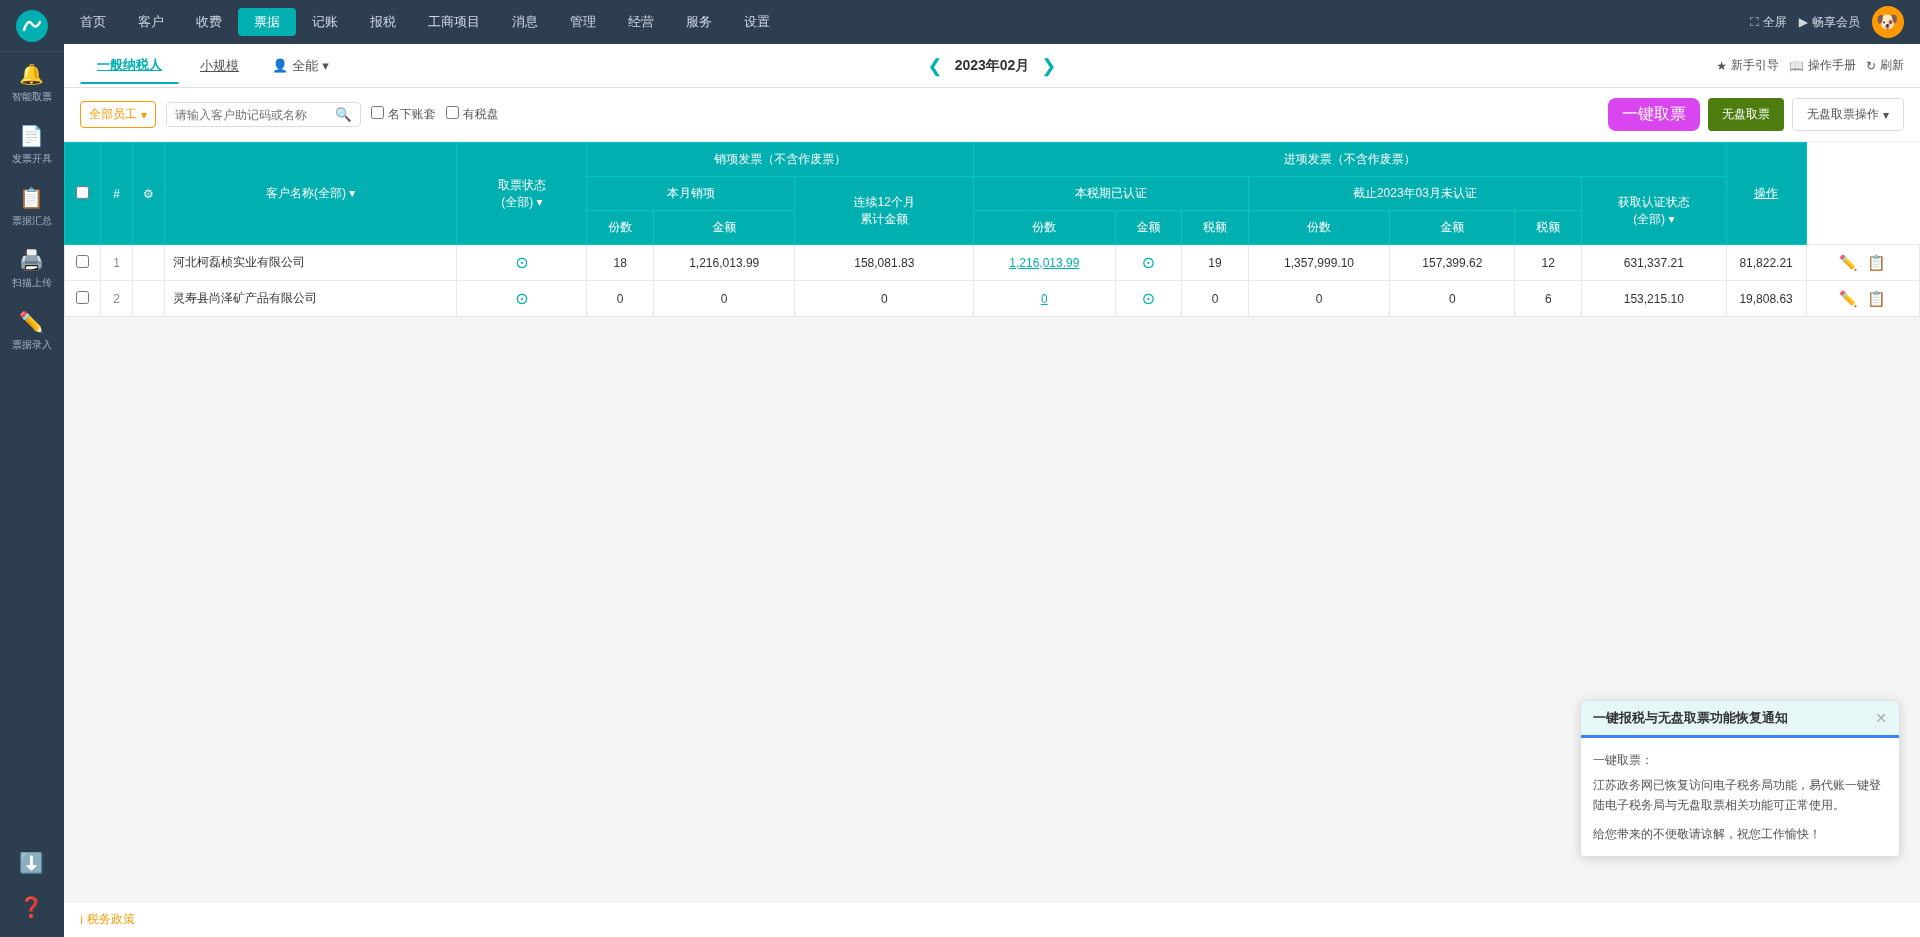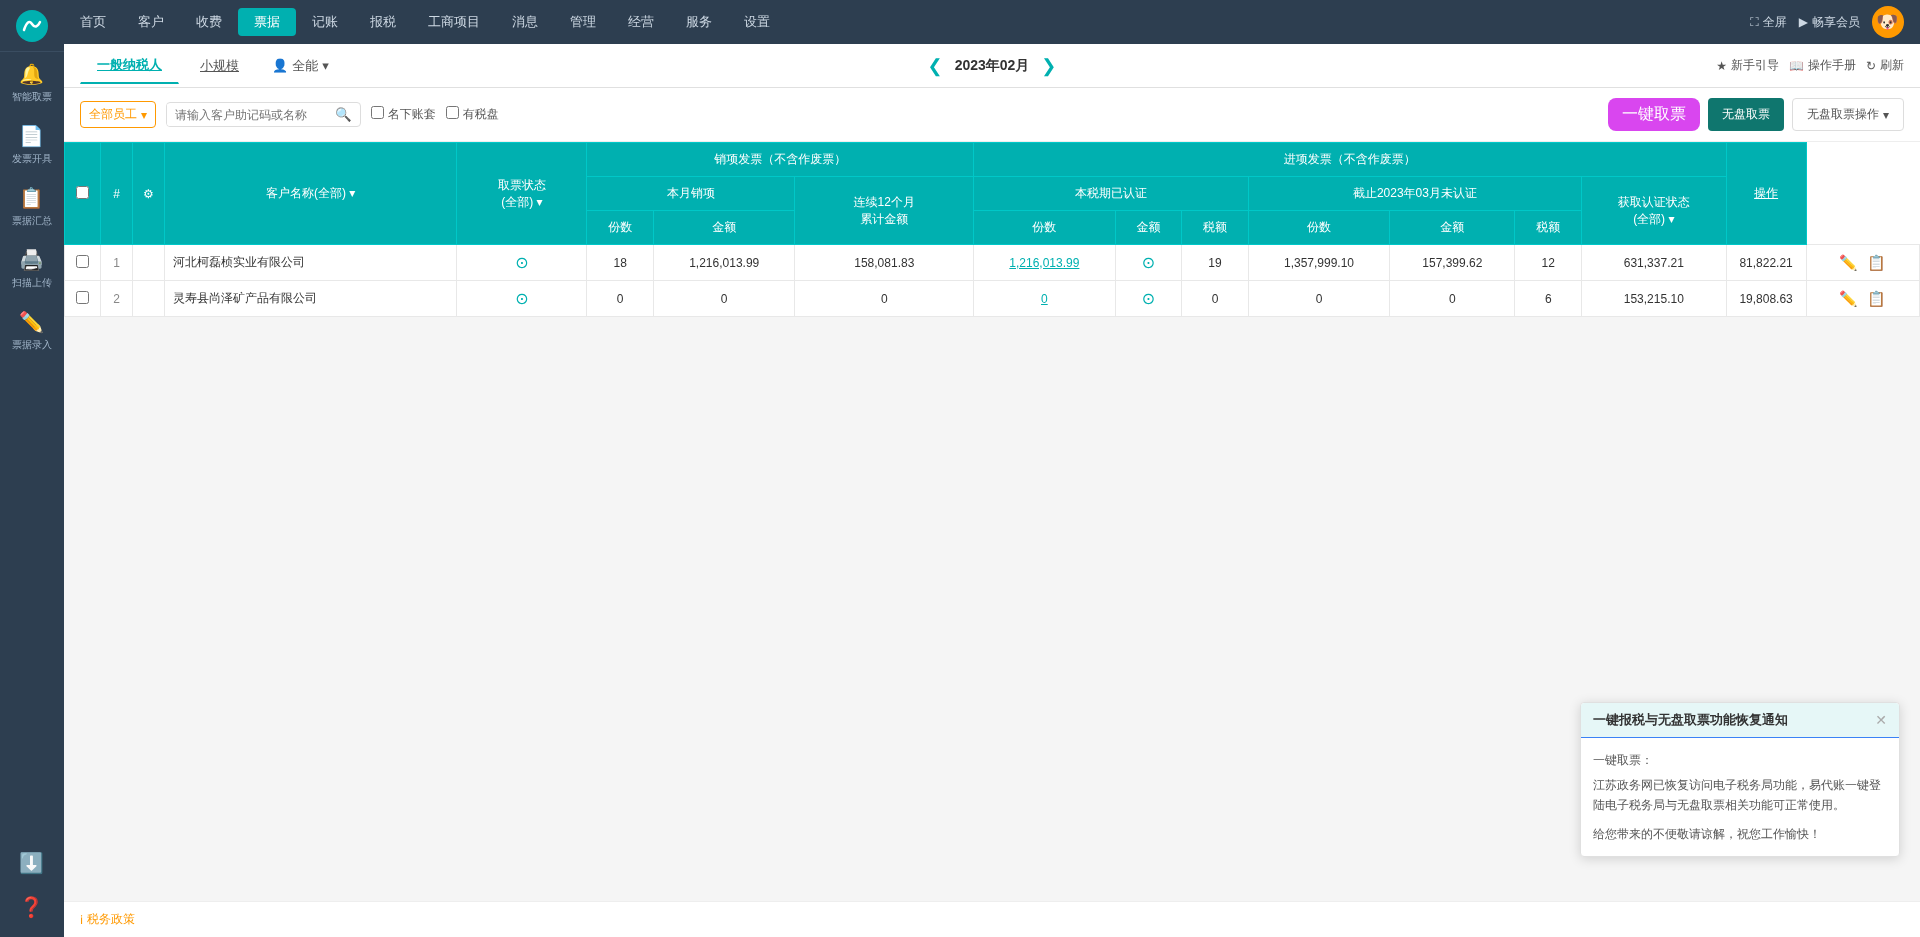--- a/index.html
+++ b/index.html
@@ -86,21 +86,21 @@
       border: 1px solid #ddd; border-radius: 4px; padding: 4px 8px; font-size: 12px; background: #fff;
       display: flex; align-items: center; gap: 4px; cursor: pointer; color: #333;
     }
     .toolbar-select-orange { border-color: #f90; color: #f90; }
     .search-wrap { display: flex; align-items: center; border: 1px solid #ddd; border-radius: 4px; overflow: hidden; }
     .search-input { border: none; outline: none; padding: 4px 8px; font-size: 12px; width: 160px; }
     .search-btn { background: none; border: none; cursor: pointer; padding: 4px 8px; color: #aaa; }
     .checkbox-label { display: flex; align-items: flex-start; gap: 4px; font-size: 12px; color: #555; cursor: pointer; }
     .toolbar-right { margin-left: auto; display: flex; gap: 8px; }
     .btn-orange { background: #d946ef; color: #fff; border: none; border-radius: 8px; padding: 6px 14px; cursor: pointer; font-size: 16px; }
-    .btn-teal { background: #0f766e; color: #fff; border: none; border-radius: 4px; padding: 6px 14px; cursor: pointer; font-size: 12px; }
+    .btn-teal { background: #4d7c0f; color: #fff; border: none; border-radius: 4px; padding: 6px 14px; cursor: pointer; font-size: 12px; }
     .btn-outline { background: #fff; color: #555; border: 1px solid #ddd; border-radius: 4px; padding: 6px 14px; cursor: pointer; font-size: 12px; display: flex; align-items: center; gap: 4px; }
 
     
     .table-wrap { background: #fff; padding: 0; overflow-x: auto; }
     table { width: 100%; border-collapse: collapse; font-size: 12px; }
     thead tr th {
       background: #00b0b0; color: #fff; padding: 8px 8px; text-align: center;
       border: 1px solid #00c8c8; font-weight: normal; white-space: nowrap;
     }
     tbody tr { background: #fff; }
@@ -114,21 +114,21 @@
     .action-icon { cursor: pointer; color: #00b0b0; font-size: 15px; margin: 0 3px; }
 
     
     .notification-popup {
       position: fixed; right: 20px; bottom: 80px; width: 320px;
       background: #fff; border: 1px solid #e0e0e0; border-radius: 4px; box-shadow: 0 2px 12px rgba(0,0,0,0.15);
       font-size: 12px; z-index: 200;
     }
     .notification-header {
       background: #e6f7f7; padding: 8px 12px; display: flex; align-items: center; justify-content: space-between;
-      border-bottom: 1px solid #3b82f6; border-radius: 4px 4px 0 0;
+      border-bottom: 3px solid #3b82f6; border-radius: 4px 4px 0 0;
     }
     .notification-title { font-size: 13px; font-weight: bold; color: #333; }
     .notification-close { cursor: pointer; color: #aaa; font-size: 14px; }
     .notification-body { padding: 12px; line-height: 1.7; color: #555; }
     .notification-footer { padding: 8px 12px; color: #888; font-size: 11px; border-top: 1px solid #eee; }
 
     
     .bottom-bar {
       position: fixed; bottom: 0; left: 64px; right: 0; height: 36px;
       background: #fff; border-top: 1px solid #eee; display: flex; align-items: center; padding: 0 16px;

